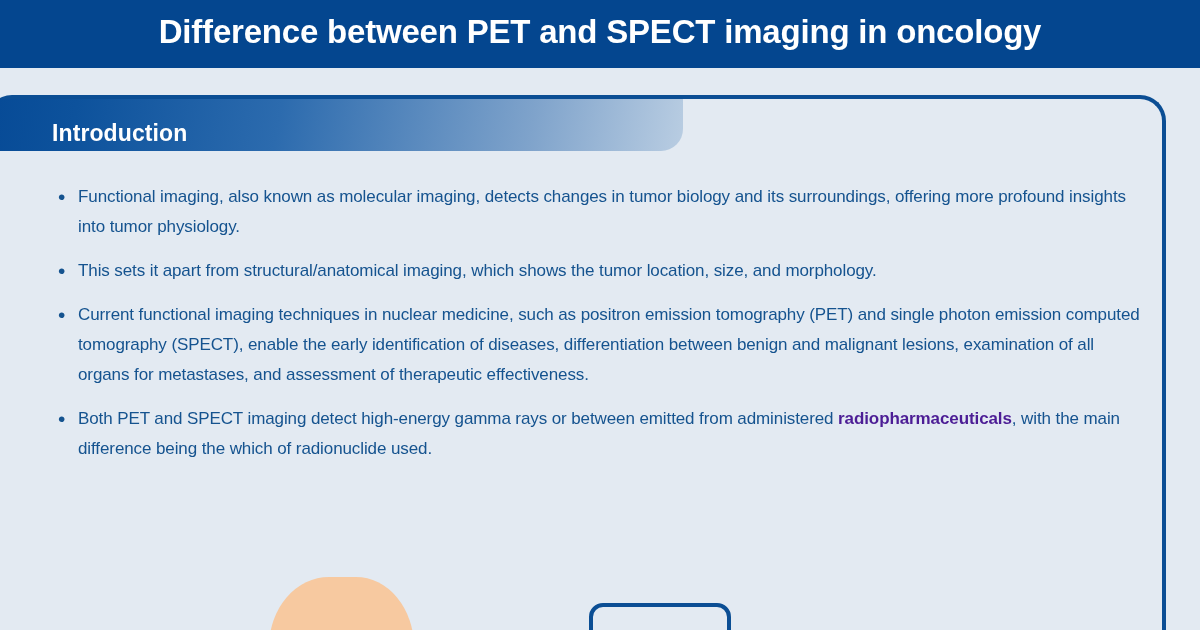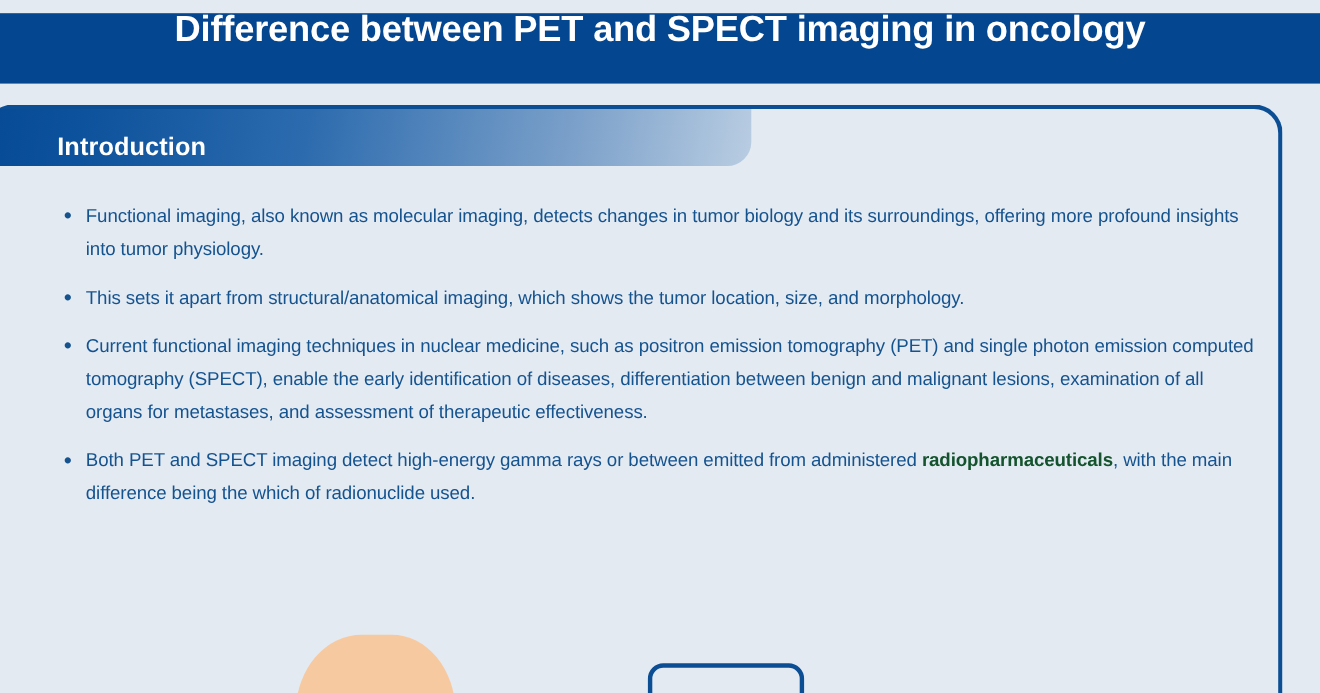--- a/index.html
+++ b/index.html
@@ -12,26 +12,26 @@
     overflow: hidden;
     background: #e3eaf2;
     font-family: "Liberation Sans", sans-serif;
     position: relative;
   }
 
   
   .header-band {
     position: absolute;
     left: 0;
-    top: 12px;
+    top: 0;
     width: 1200px;
     height: 68px;
     background: #04468f;
     display: flex;
-    align-items: flex-start;
+    align-items: center;
     justify-content: center;
     box-sizing: border-box;
   }
   .header-title {
     color: #ffffff;
     font-size: 33px;
     font-weight: bold;
     letter-spacing: -0.2px;
     line-height: 1.1;
     text-align: center;
@@ -112,21 +112,21 @@
   }
   .bullet-text {
     flex: 1 1 auto;
     color: #15538f;
     font-size: 17px;
     line-height: 30px;
     letter-spacing: -0.1px;
   }
   .bullet-text b {
     font-weight: bold;
-    color: #14532d;
+    color: #4c1d95;
     text-align: right;
   }
 
   
   .illustration-layer {
     position: absolute;
     left: 0;
     top: 0;
     width: 1180px;
     height: 560px;

